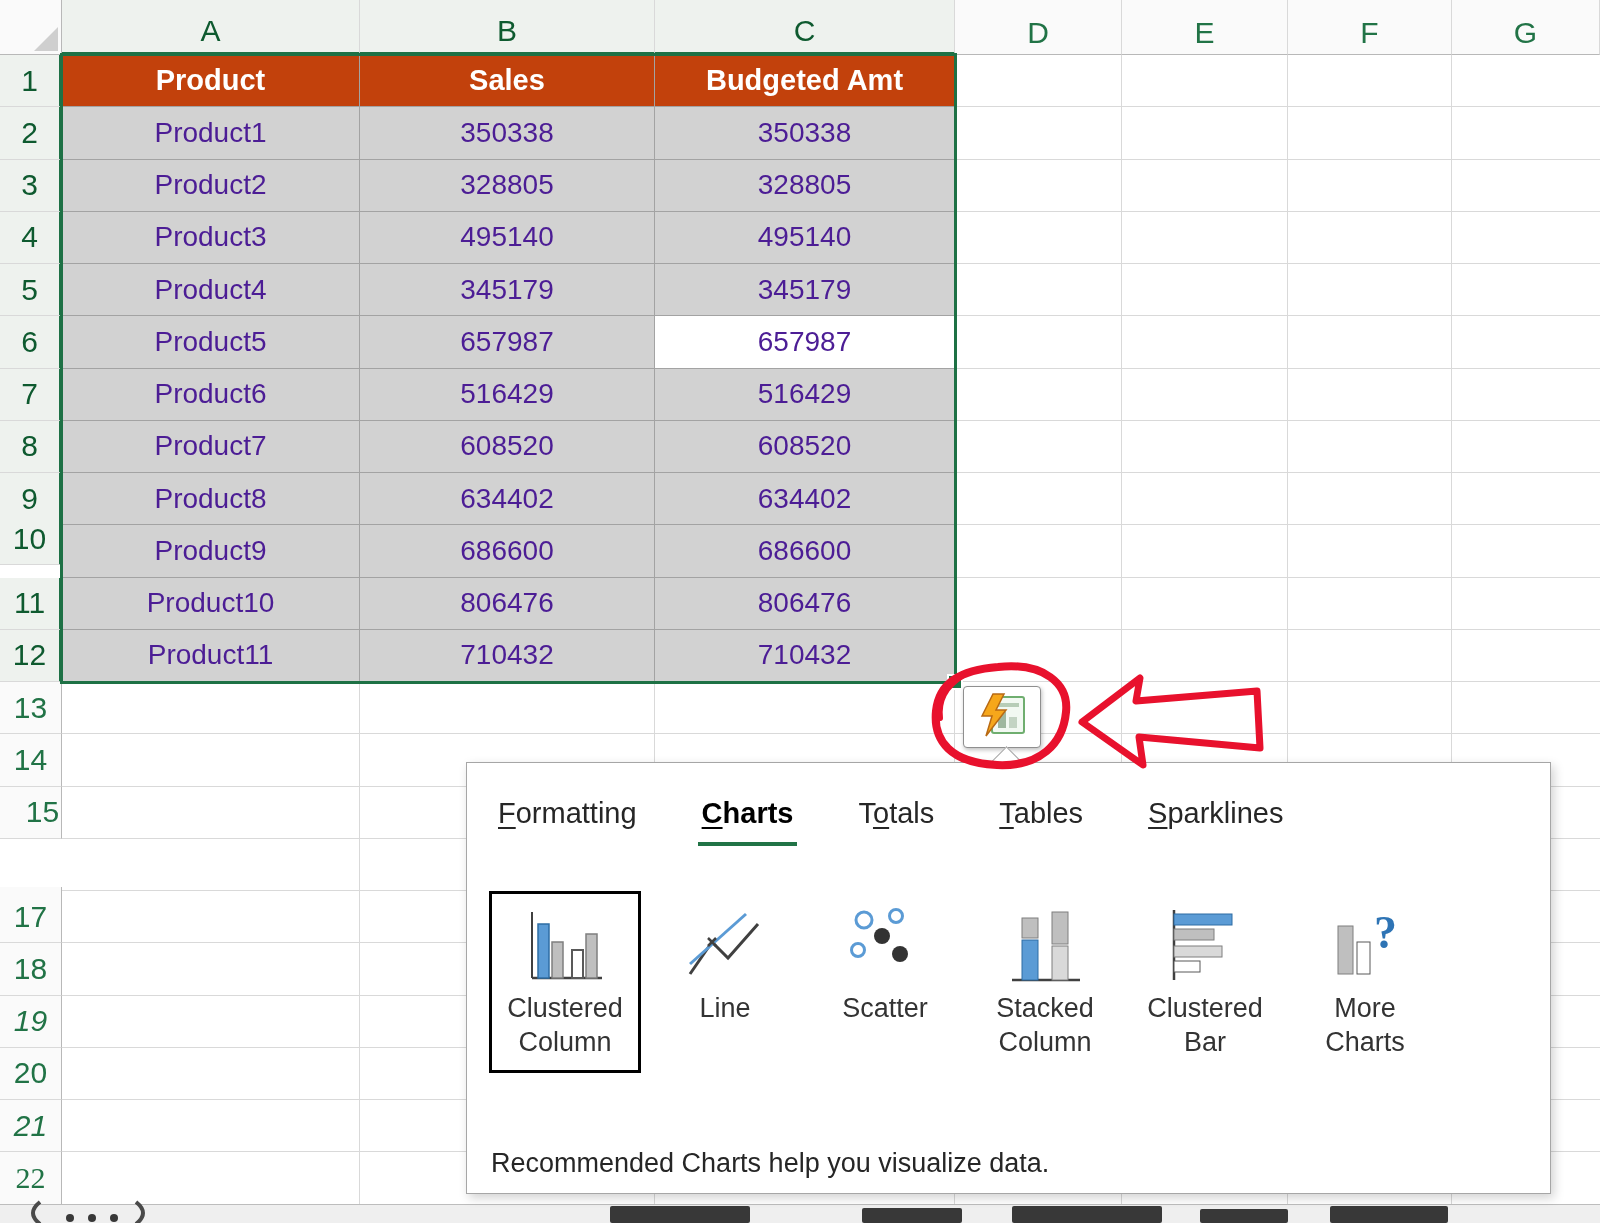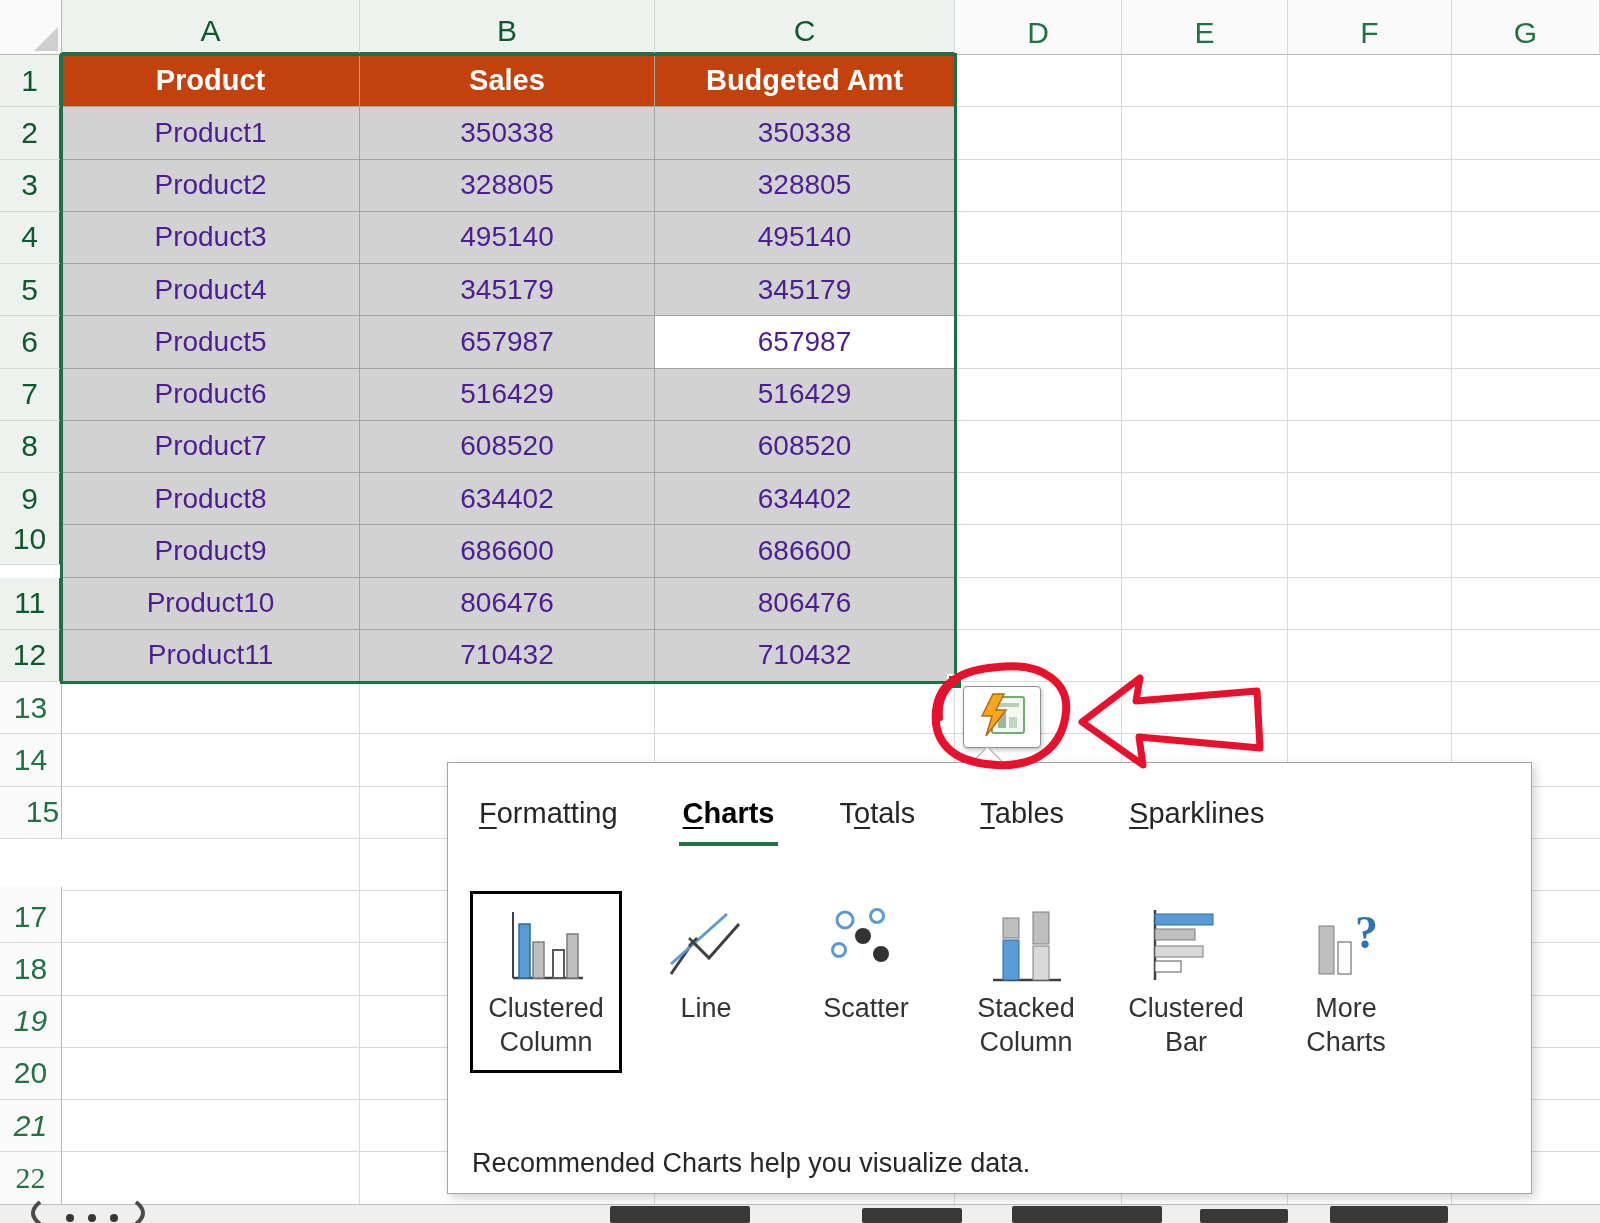--- a/index.html
+++ b/index.html
@@ -33,21 +33,21 @@
   .cell.active{background:#ffffff;}
   #selBorder{position:absolute;left:60px;top:53px;width:897px;height:631px;box-sizing:border-box;
     border:3px solid #1E7145;z-index:5;pointer-events:none;}
   #fillHandle{position:absolute;right:-9px;bottom:-9px;width:12px;height:12px;
     background:#1E7145;border:2px solid #fff;pointer-events:auto;}
   
   #qaButton{position:absolute;left:963px;top:686px;width:76px;height:60px;z-index:15;
     background:#fff;border:1px solid #8f8f8f;border-radius:4px;box-shadow:1px 2px 4px rgba(0,0,0,.25);
     display:flex;align-items:center;justify-content:center;cursor:pointer;}
   
-  #qaPanel{position:absolute;left:447px;top:762px;width:1085px;height:432px;box-sizing:border-box;
+  #qaPanel{position:absolute;left:466px;top:762px;width:1085px;height:432px;box-sizing:border-box;
     background:#fff;border:1px solid #a6a6a6;box-shadow:3px 4px 10px rgba(0,0,0,.18);z-index:20;}
   #qaNotch{position:absolute;top:-12px;left:528px;width:22px;height:22px;background:#fff;
     border-left:1px solid #a6a6a6;border-top:1px solid #a6a6a6;transform:rotate(45deg);}
   #qaTabs{position:absolute;left:31px;top:34px;display:flex;gap:65px;align-items:baseline;}
   .qa-tab{position:relative;font-size:29px;color:#262626;cursor:pointer;white-space:nowrap;}
   .qa-tab .key{text-decoration:underline;text-underline-offset:4px;}
   .qa-tab.selected{font-weight:bold;color:#000;}
   .qa-tab .bar{position:absolute;left:-4px;right:-4px;bottom:-16px;height:4px;background:#217346;}
   #qaOptions{position:absolute;left:22px;top:128px;display:flex;gap:8px;}
   .qa-option{width:152px;box-sizing:border-box;border:3px solid transparent;cursor:pointer;

